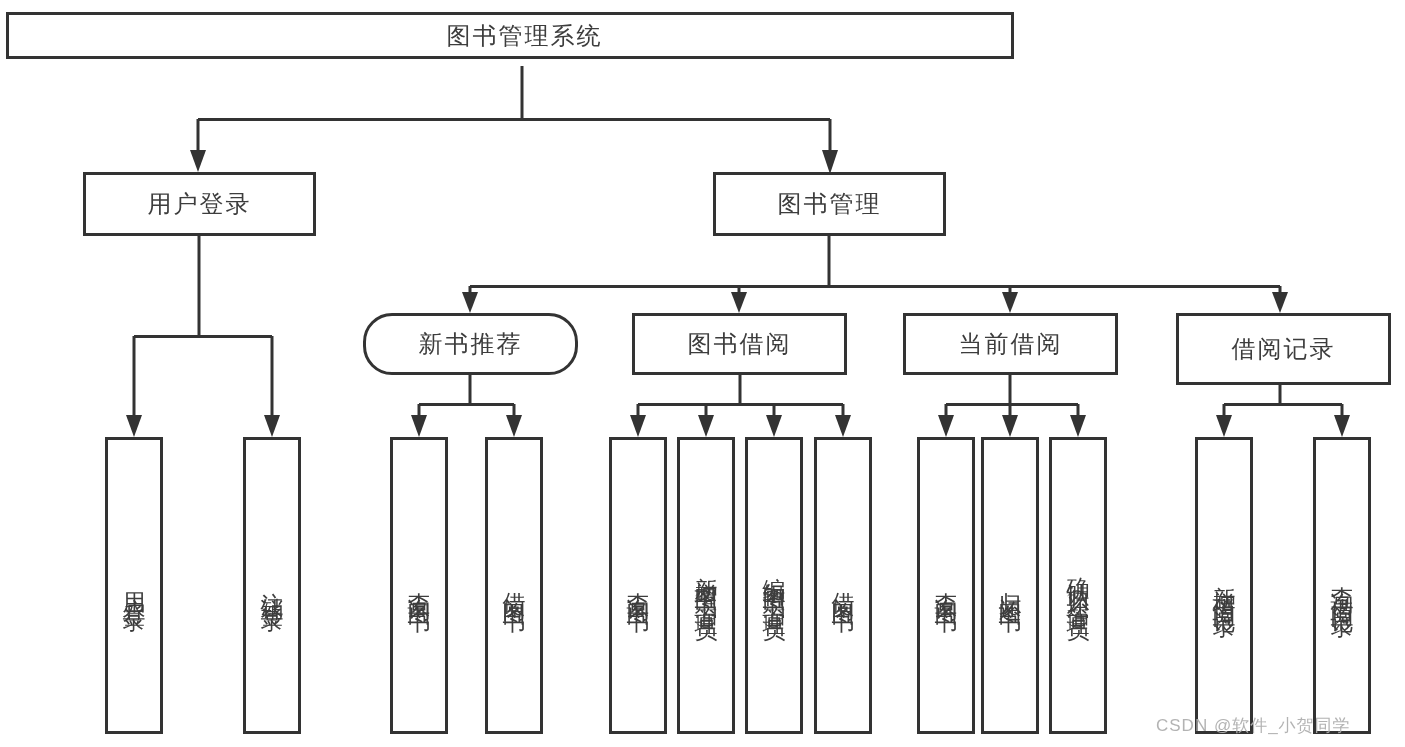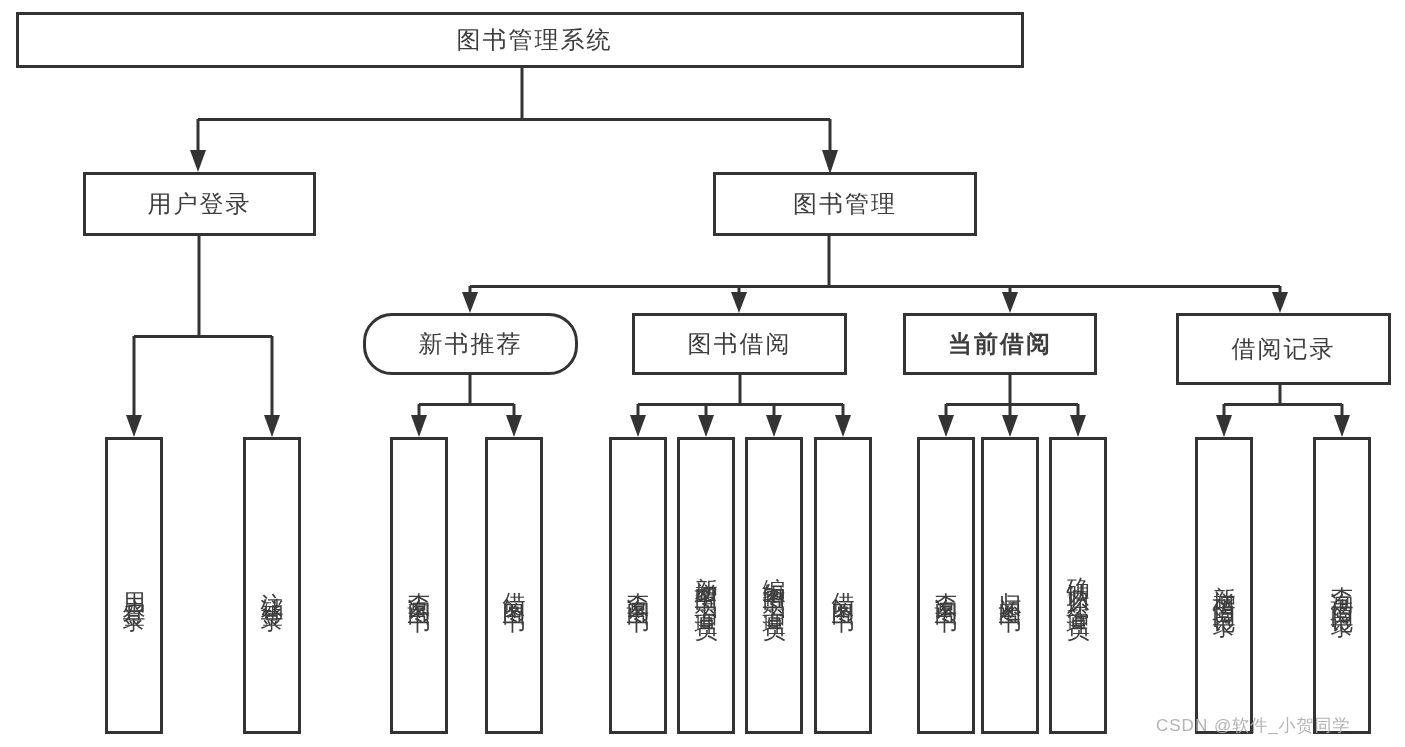--- a/index.html
+++ b/index.html
@@ -130,28 +130,28 @@
 
       <path d="M938 415 L954 415 L946 437 Z"></path>
       <path d="M1002 415 L1018 415 L1010 437 Z"></path>
       <path d="M1070 415 L1086 415 L1078 437 Z"></path>
 
       <path d="M1216 415 L1232 415 L1224 437 Z"></path>
       <path d="M1334 415 L1350 415 L1342 437 Z"></path>
     </g>
   </svg>
 
-  <div class="node root-node" style="left:16px; top:12px; width:1008px; height:56px;padding-left:29px;">图书管理系统</div>
+  <div class="node root-node" style="left:6px; top:12px; width:1008px; height:47px;padding-left:29px;">图书管理系统</div>
 
   <div class="node h-node" style="left:83px; top:172px; width:233px; height:64px;">用户登录</div>
-  <div class="node h-node" style="left:713px; top:172px; width:264px; height:64px;">图书管理</div>
+  <div class="node h-node" style="left:713px; top:172px; width:233px; height:64px;">图书管理</div>
 
   <div class="node h-node" style="left:363px; top:313px; width:215px; height:62px;border-radius:29px;">新书推荐</div>
   <div class="node h-node" style="left:632px; top:313px; width:215px; height:62px;text-align:right;">图书借阅</div>
-  <div class="node h-node" style="left:903px; top:313px; width:194px; height:62px;font-weight:bold;">当前借阅</div>
+  <div class="node h-node" style="left:903px; top:313px; width:215px; height:62px;">当前借阅</div>
   <div class="node h-node" style="left:1176px; top:313px; width:215px; height:72px;">借阅记录</div>
 
   <div class="node v-node" style="left:105px; top:437px; width:58px; height:297px;">
     <span>用户登录</span>
   </div>
   <div class="node v-node" style="left:243px; top:437px; width:58px; height:297px;">
     <span>注销登录</span>
   </div>
 
   <div class="node v-node" style="left:390px; top:437px; width:58px; height:297px;">

